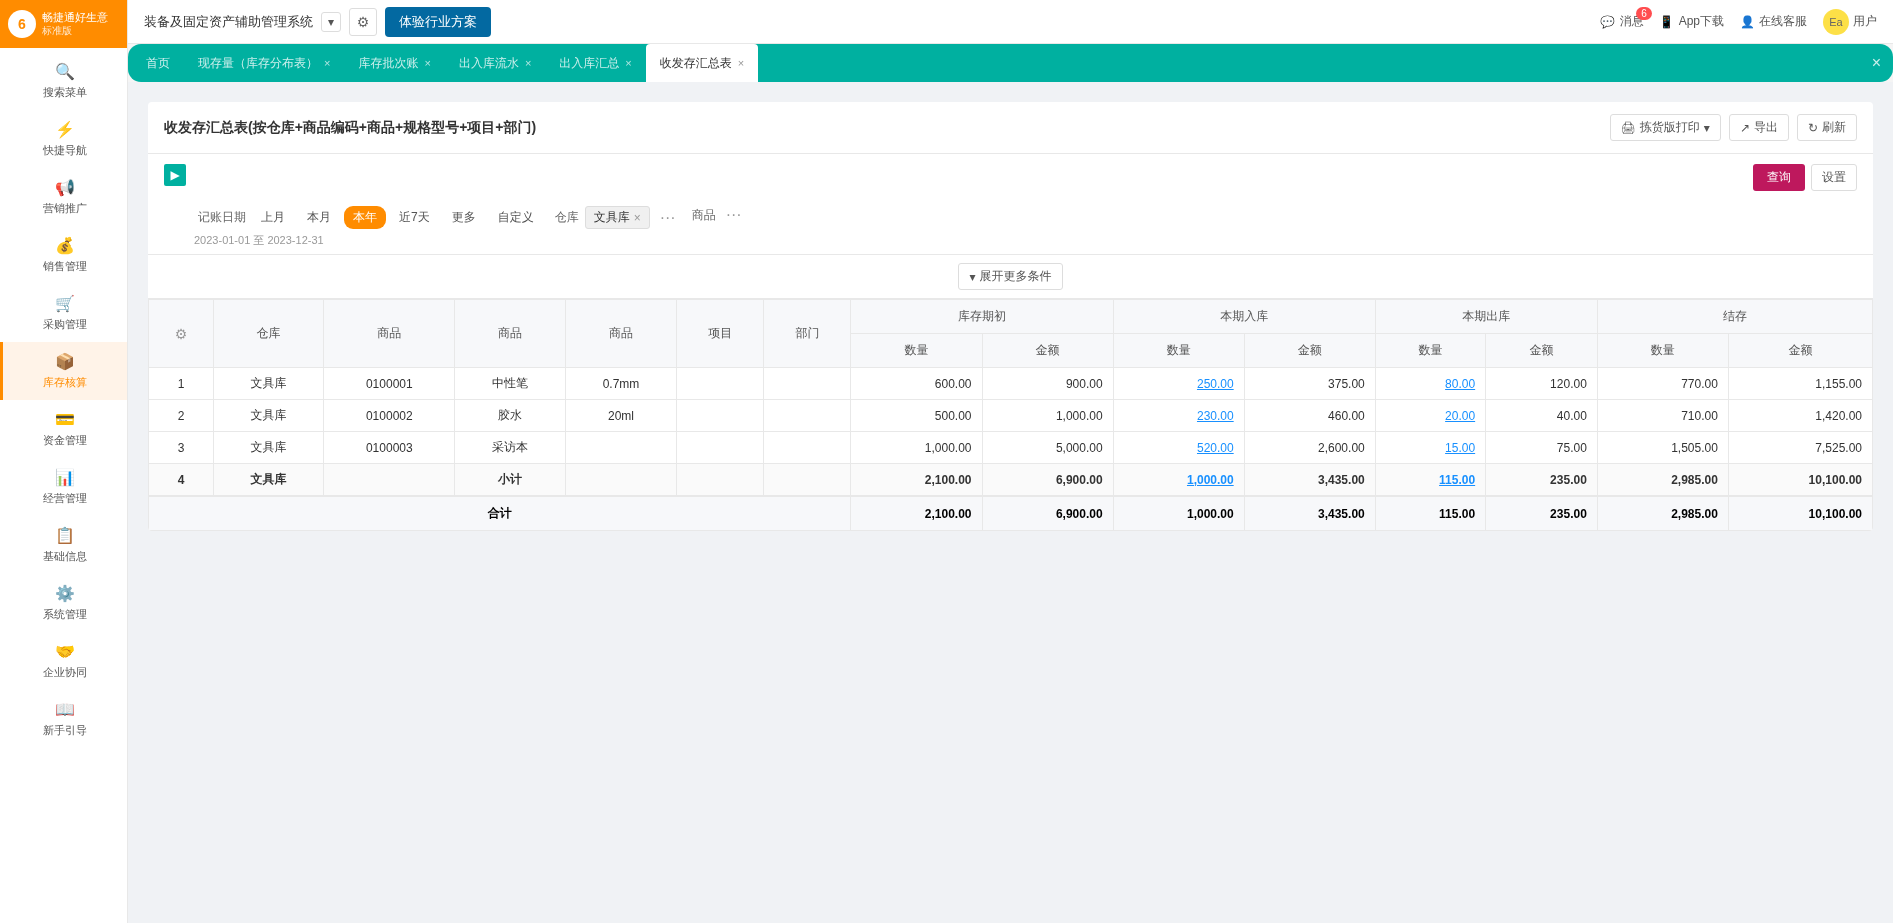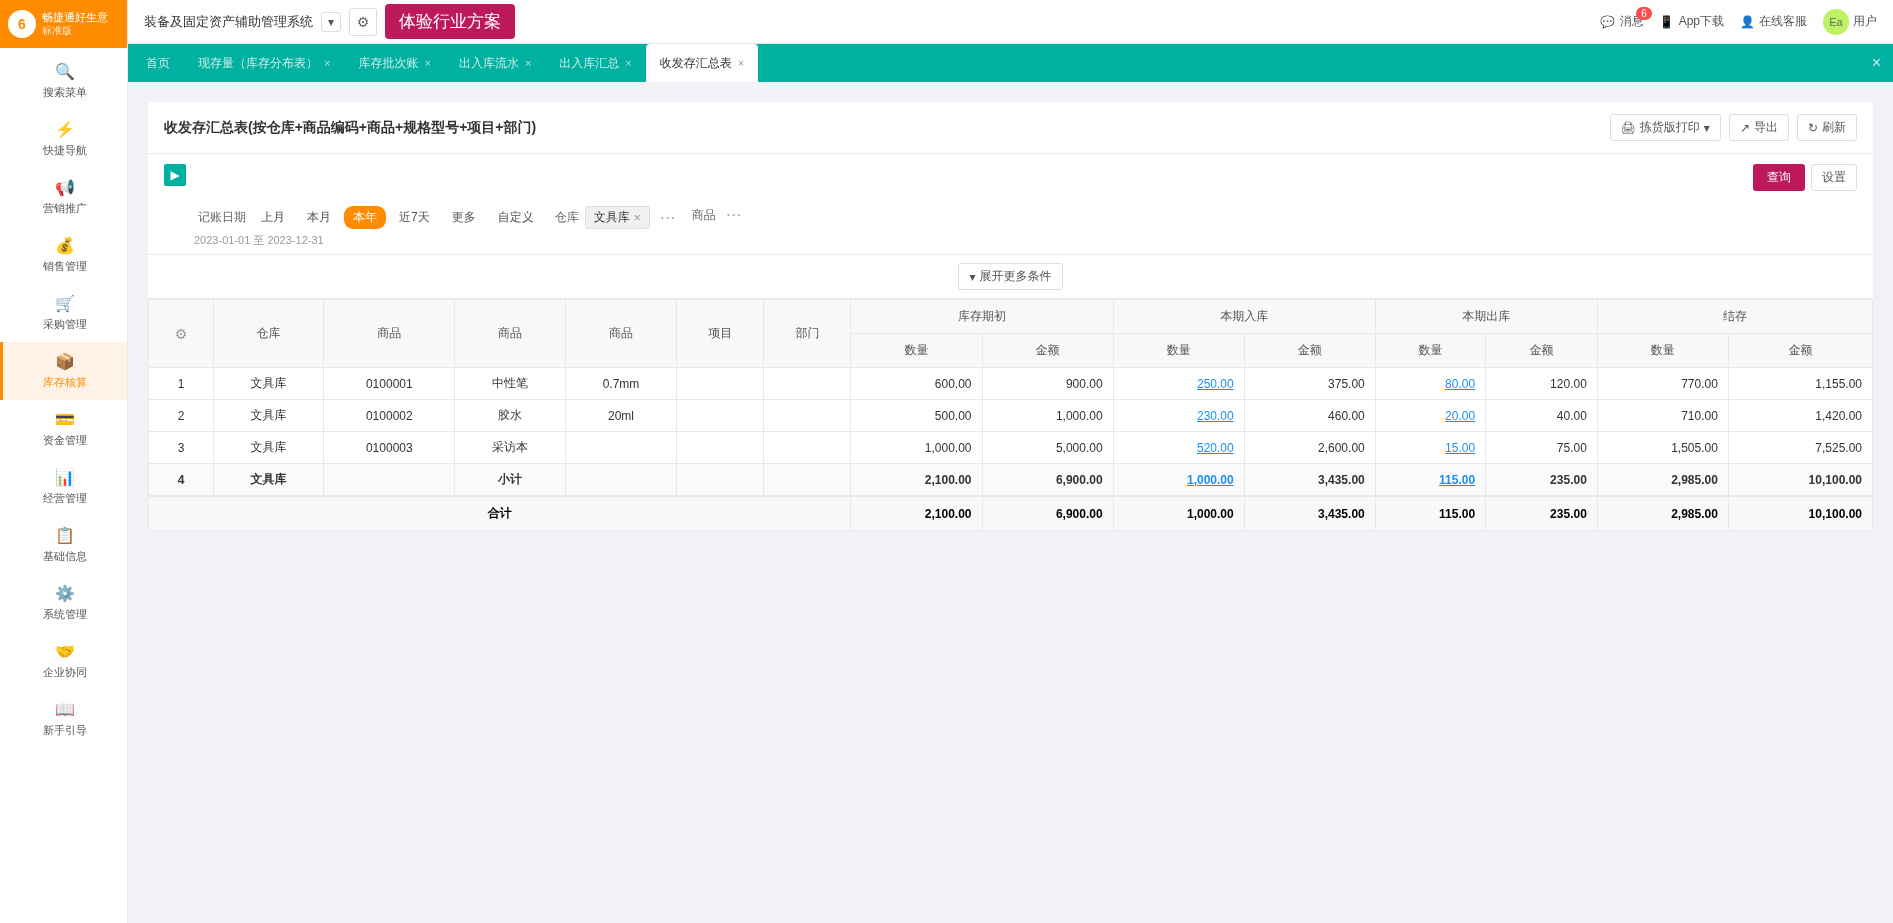--- a/index.html
+++ b/index.html
@@ -18,28 +18,28 @@
 
     
     .main { flex: 1; display: flex; flex-direction: column; overflow: hidden; }
 
     
     .topbar { background: #fff; border-bottom: 1px solid #e8e8e8; padding: 0 16px; display: flex; align-items: center; justify-content: space-between; height: 44px; }
     .topbar-left { display: flex; align-items: center; gap: 8px; }
     .topbar-system-name { font-size: 13px; color: #333; }
     .topbar-dropdown { border: 1px solid #ddd; border-radius: 3px; padding: 2px 6px; font-size: 12px; color: #555; cursor: pointer; display: flex; align-items: center; gap: 4px; }
     .topbar-gear { width: 28px; height: 28px; border: 1px solid #ddd; border-radius: 3px; display: flex; align-items: center; justify-content: center; cursor: pointer; color: #666; font-size: 14px; }
-    .topbar-trial-btn { background: #be185d; color: #fff; border: none; border-radius: 4px; padding: 6px 14px; font-size: 17px; cursor: pointer; }
+    .topbar-trial-btn { background: #0369a1; color: #fff; border: none; border-radius: 4px; padding: 6px 14px; font-size: 13px; cursor: pointer; }
     .topbar-right { display: flex; align-items: center; gap: 16px; }
     .topbar-right-item { display: flex; align-items: center; gap: 4px; color: #555; font-size: 12px; cursor: pointer; position: relative; }
     .badge { background: #ff4d4f; color: #fff; border-radius: 10px; padding: 1px 5px; font-size: 10px; position: absolute; top: -6px; right: -8px; }
-    .user-avatar { width: 26px; height: 26px; background: #bef264; border-radius: 50%; display: flex; align-items: center; justify-content: center; font-size: 11px; color: #666; }
-
-    
-    .tabs { background: #00b0a0; display: flex; align-items: center; height: 38px; padding: 0 4px; overflow-x: auto; }
+    .user-avatar { width: 26px; height: 26px; background: #fde047; border-radius: 50%; display: flex; align-items: center; justify-content: center; font-size: 11px; color: #666; }
+
+    
+    .tabs { background: #00b0a0; display: flex; align-items: center; height: 38px; padding: 0 4px; overflow-x: auto; border-radius: 13px; }
     .tab { padding: 0 14px; height: 38px; display: flex; align-items: center; gap: 6px; cursor: pointer; color: rgba(255,255,255,0.8); font-size: 12px; white-space: nowrap; }
     .tab.active { background: #fff; color: #333; border-radius: 4px 4px 0 0; }
     .tab-close { font-size: 11px; color: rgba(255,255,255,0.7); cursor: pointer; }
     .tab.active .tab-close { color: #999; }
     .tabs-close-all { margin-left: auto; color: rgba(255,255,255,0.8); cursor: pointer; font-size: 16px; padding: 0 8px; }
 
     
     .content { flex: 1; overflow-y: auto; padding: 20px; background: #f0f2f5; }
 
     

